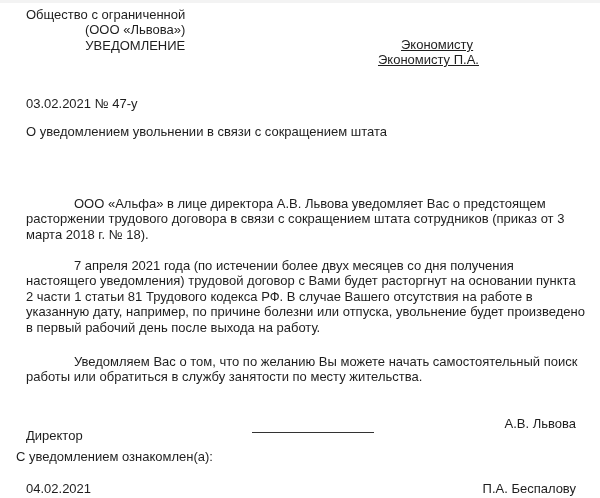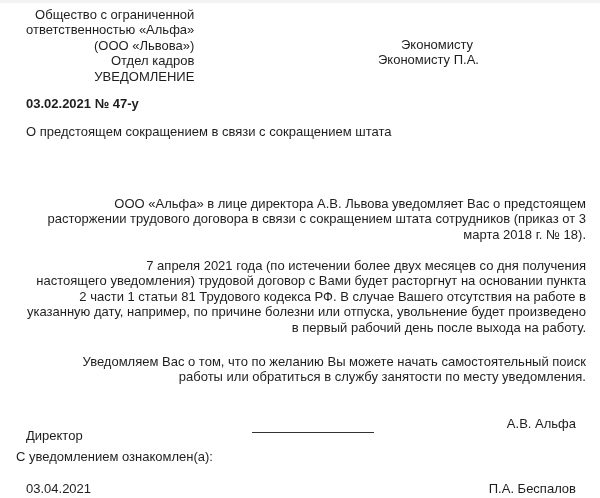--- a/index.html
+++ b/index.html
@@ -4,60 +4,58 @@
   <style>
     html, body { margin: 0; padding: 0; background: #ffffff; }
     body {
       width: 600px; height: 498px; position: relative; overflow: hidden;
       font-family: "Liberation Sans", sans-serif; font-size: 13px; color: #1e1e1e;
     }
     .abs { position: absolute; white-space: nowrap; line-height: 15px; }
     .topline { position: absolute; left: 0; top: 0; width: 600px; height: 3px; background: #f3f3f3; }
     .org { left: 26px; top: 7px; }
     .org div { line-height: 15.4px; text-align: right; }
-    .recip { left: 378px; top: 37px; }
+    .recip { left: 378px; top: 37px; text-decoration: underline; }
     .recip .l1 { padding-left: 23px; }
-    .p { position: absolute; left: 26px; width: 560px; line-height: 15.4px; white-space: normal; text-align: right; }
+    .p { position: absolute; left: 26px; width: 560px; line-height: 15.4px; white-space: normal; }
     .p .indent { display: inline-block; width: 48px; }
     .sigline { position: absolute; left: 252px; top: 432px; width: 122px; height: 1px; background: #333; }
   </style>
 </head>
 <body>
 
 <div class="topline"></div>
 
 <div class="abs org">
   <div>Общество с ограниченной</div>
-  <div>ответственностью «Альфа»</div>
   <div>(ООО «Львова»)</div>
-  <div>Отдел кадров</div>
   <div>УВЕДОМЛЕНИЕ</div>
 </div>
 
 <div class="abs recip">
   <div class="l1">Экономисту</div>
   <div>Экономисту  П.А.</div>
 </div>
 
-<div class="abs" style="left:26px; top:96px;font-weight:bold;">03.02.2021  № 47-у</div>
+<div class="abs" style="left:26px; top:96px;">03.02.2021  № 47-у</div>
 
-<div class="abs" style="left:26px; top:124px;">О предстоящем сокращением в связи с сокращением штата</div>
+<div class="abs" style="left:26px; top:124px;">О уведомлением увольнении в связи с сокращением штата</div>
 
 <div class="p" style="top:196px;">
   <span class="indent"></span><span>ООО «Альфа» в лице директора А.В. Львова уведомляет Вас о предстоящем расторжении трудового договора в связи с сокращением штата сотрудников (приказ от 3 марта 2018 г. №  18).</span>
 </div>
 
 <div class="p" style="top:258px;">
   <span class="indent"></span><span>7 апреля 2021 года (по истечении более двух месяцев со дня получения настоящего уведомления) трудовой договор с Вами будет расторгнут на основании пункта 2 части 1 статьи 81 Трудового кодекса РФ. В случае Вашего отсутствия на работе в указанную дату, например, по причине болезни или отпуска, увольнение будет произведено в первый рабочий день после выхода на работу.</span>
 </div>
 
 <div class="p" style="top:354px;">
-  <span class="indent"></span><span>Уведомляем Вас о том, что по желанию Вы можете начать самостоятельный поиск работы или обратиться в службу занятости по месту уведомления.</span>
+  <span class="indent"></span><span>Уведомляем Вас о том, что по желанию Вы можете начать самостоятельный поиск работы или обратиться в службу занятости по месту жительства.</span>
 </div>
 
 <div class="abs" style="left:26px; top:428px;">Директор</div>
 <div class="sigline"></div>
-<div class="abs" style="right:24px; top:416px;">А.В. Альфа</div>
+<div class="abs" style="right:24px; top:416px;">А.В. Львова</div>
 
 <div class="abs" style="left:16px; top:449px;">С уведомлением ознакомлен(а):</div>
 
-<div class="abs" style="left:26px; top:481px;">03.04.2021</div>
-<div class="abs" style="right:24px; top:481px;">П.А. Беспалов</div>
+<div class="abs" style="left:26px; top:481px;">04.02.2021</div>
+<div class="abs" style="right:24px; top:481px;">П.А. Беспалову</div>
 
 </body></html>

